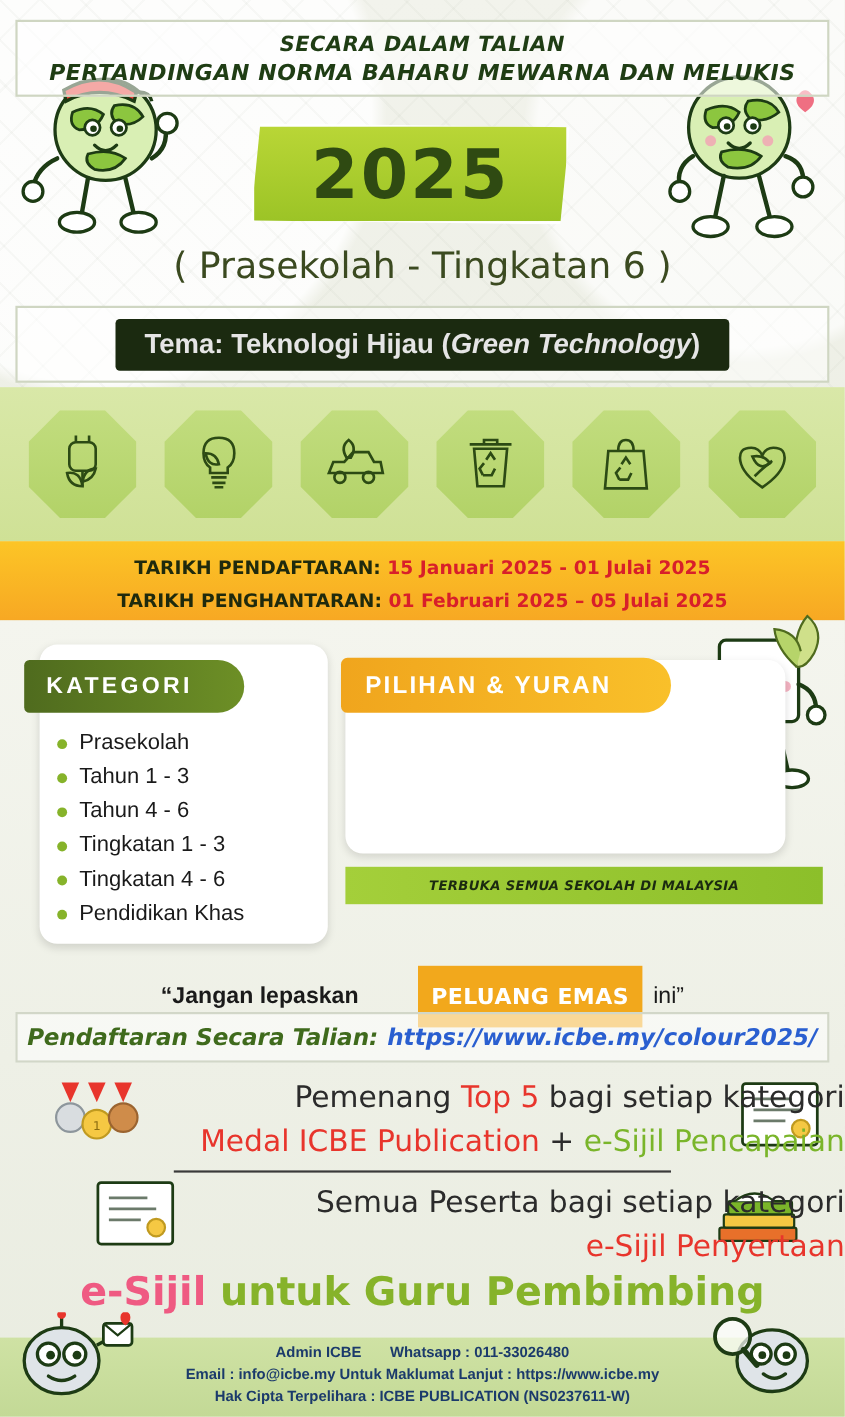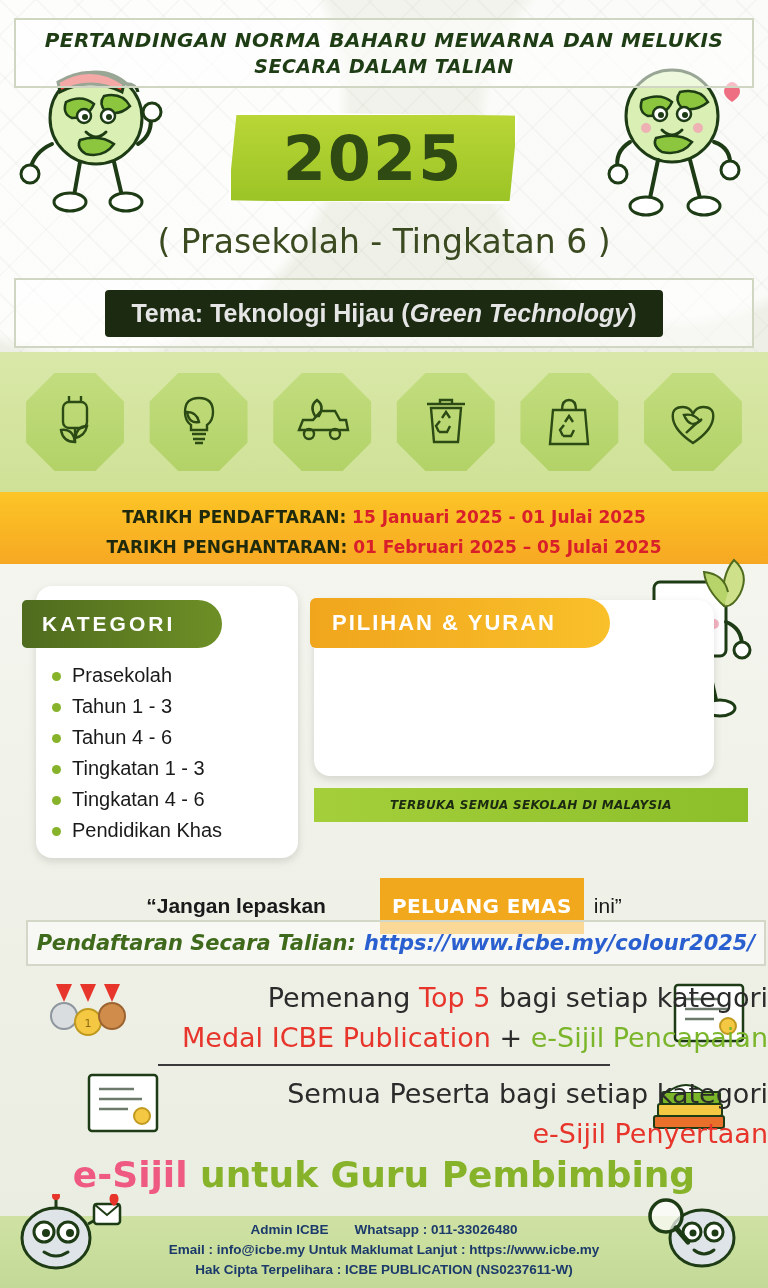--- a/index.html
+++ b/index.html
@@ -169,21 +169,21 @@
   }
   .quote .txt { font-size: 21px; color: #1a1a1a; font-weight: bold; }
   .quote .hl {
     background: #f2a81c; color: #ffffff; font-size: 20px; font-weight: bold;
     padding: 16px 12px; letter-spacing: 0.4px; font-family: "DejaVu Sans", sans-serif; margin-left: 44px;
   }
   .quote .tail { font-size: 21px; color: #1a1a1a; }
 
   
   .reg-box {
-    position: absolute; left: 26px; top: 920px; width: 740px; height: 46px;
+    position: absolute; left: 14px; top: 920px; width: 740px; height: 46px;
     border: 2px solid #d2d7c8; background: rgba(255,255,255,0.55);
     display: flex; align-items: center; justify-content: center; gap: 8px;
   }
   .reg-label {
     font-size: 21px; font-weight: bold; color: #3f6a1c;
     font-family: "DejaVu Sans", sans-serif; font-style: italic;
   }
   .reg-url {
     font-size: 21px; font-weight: bold; color: #2a5fd0;
     font-family: "DejaVu Sans", sans-serif; font-style: italic;
@@ -378,22 +378,22 @@
   </div>
 
   <div class="deco leafdeco">
     <svg width="70" height="70" viewBox="0 0 70 70">
       <path d="M34 66 q-4 -30 10 -46 q16 14 6 34 q-8 14 -16 12z" fill="#cfe08a" stroke="#4f6b1e" stroke-width="2"></path>
       <path d="M34 66 q-18 -16 -20 -34 q20 2 24 20" fill="#b6d46a" stroke="#4f6b1e" stroke-width="2"></path>
     </svg>
   </div>
 
   <div class="title-box">
+    <div class="title-line second">SECARA DALAM TALIAN</div>
     <div class="title-line">PERTANDINGAN NORMA BAHARU MEWARNA DAN MELUKIS</div>
-    <div class="title-line second">SECARA DALAM TALIAN</div>
   </div>
 
   <div class="year-badge">
     <span class="year-text">2025</span>
   </div>
 
   <div class="subtitle">( Prasekolah - Tingkatan 6 )</div>
 
   <div class="tema-box">
     <div class="tema-inner">

